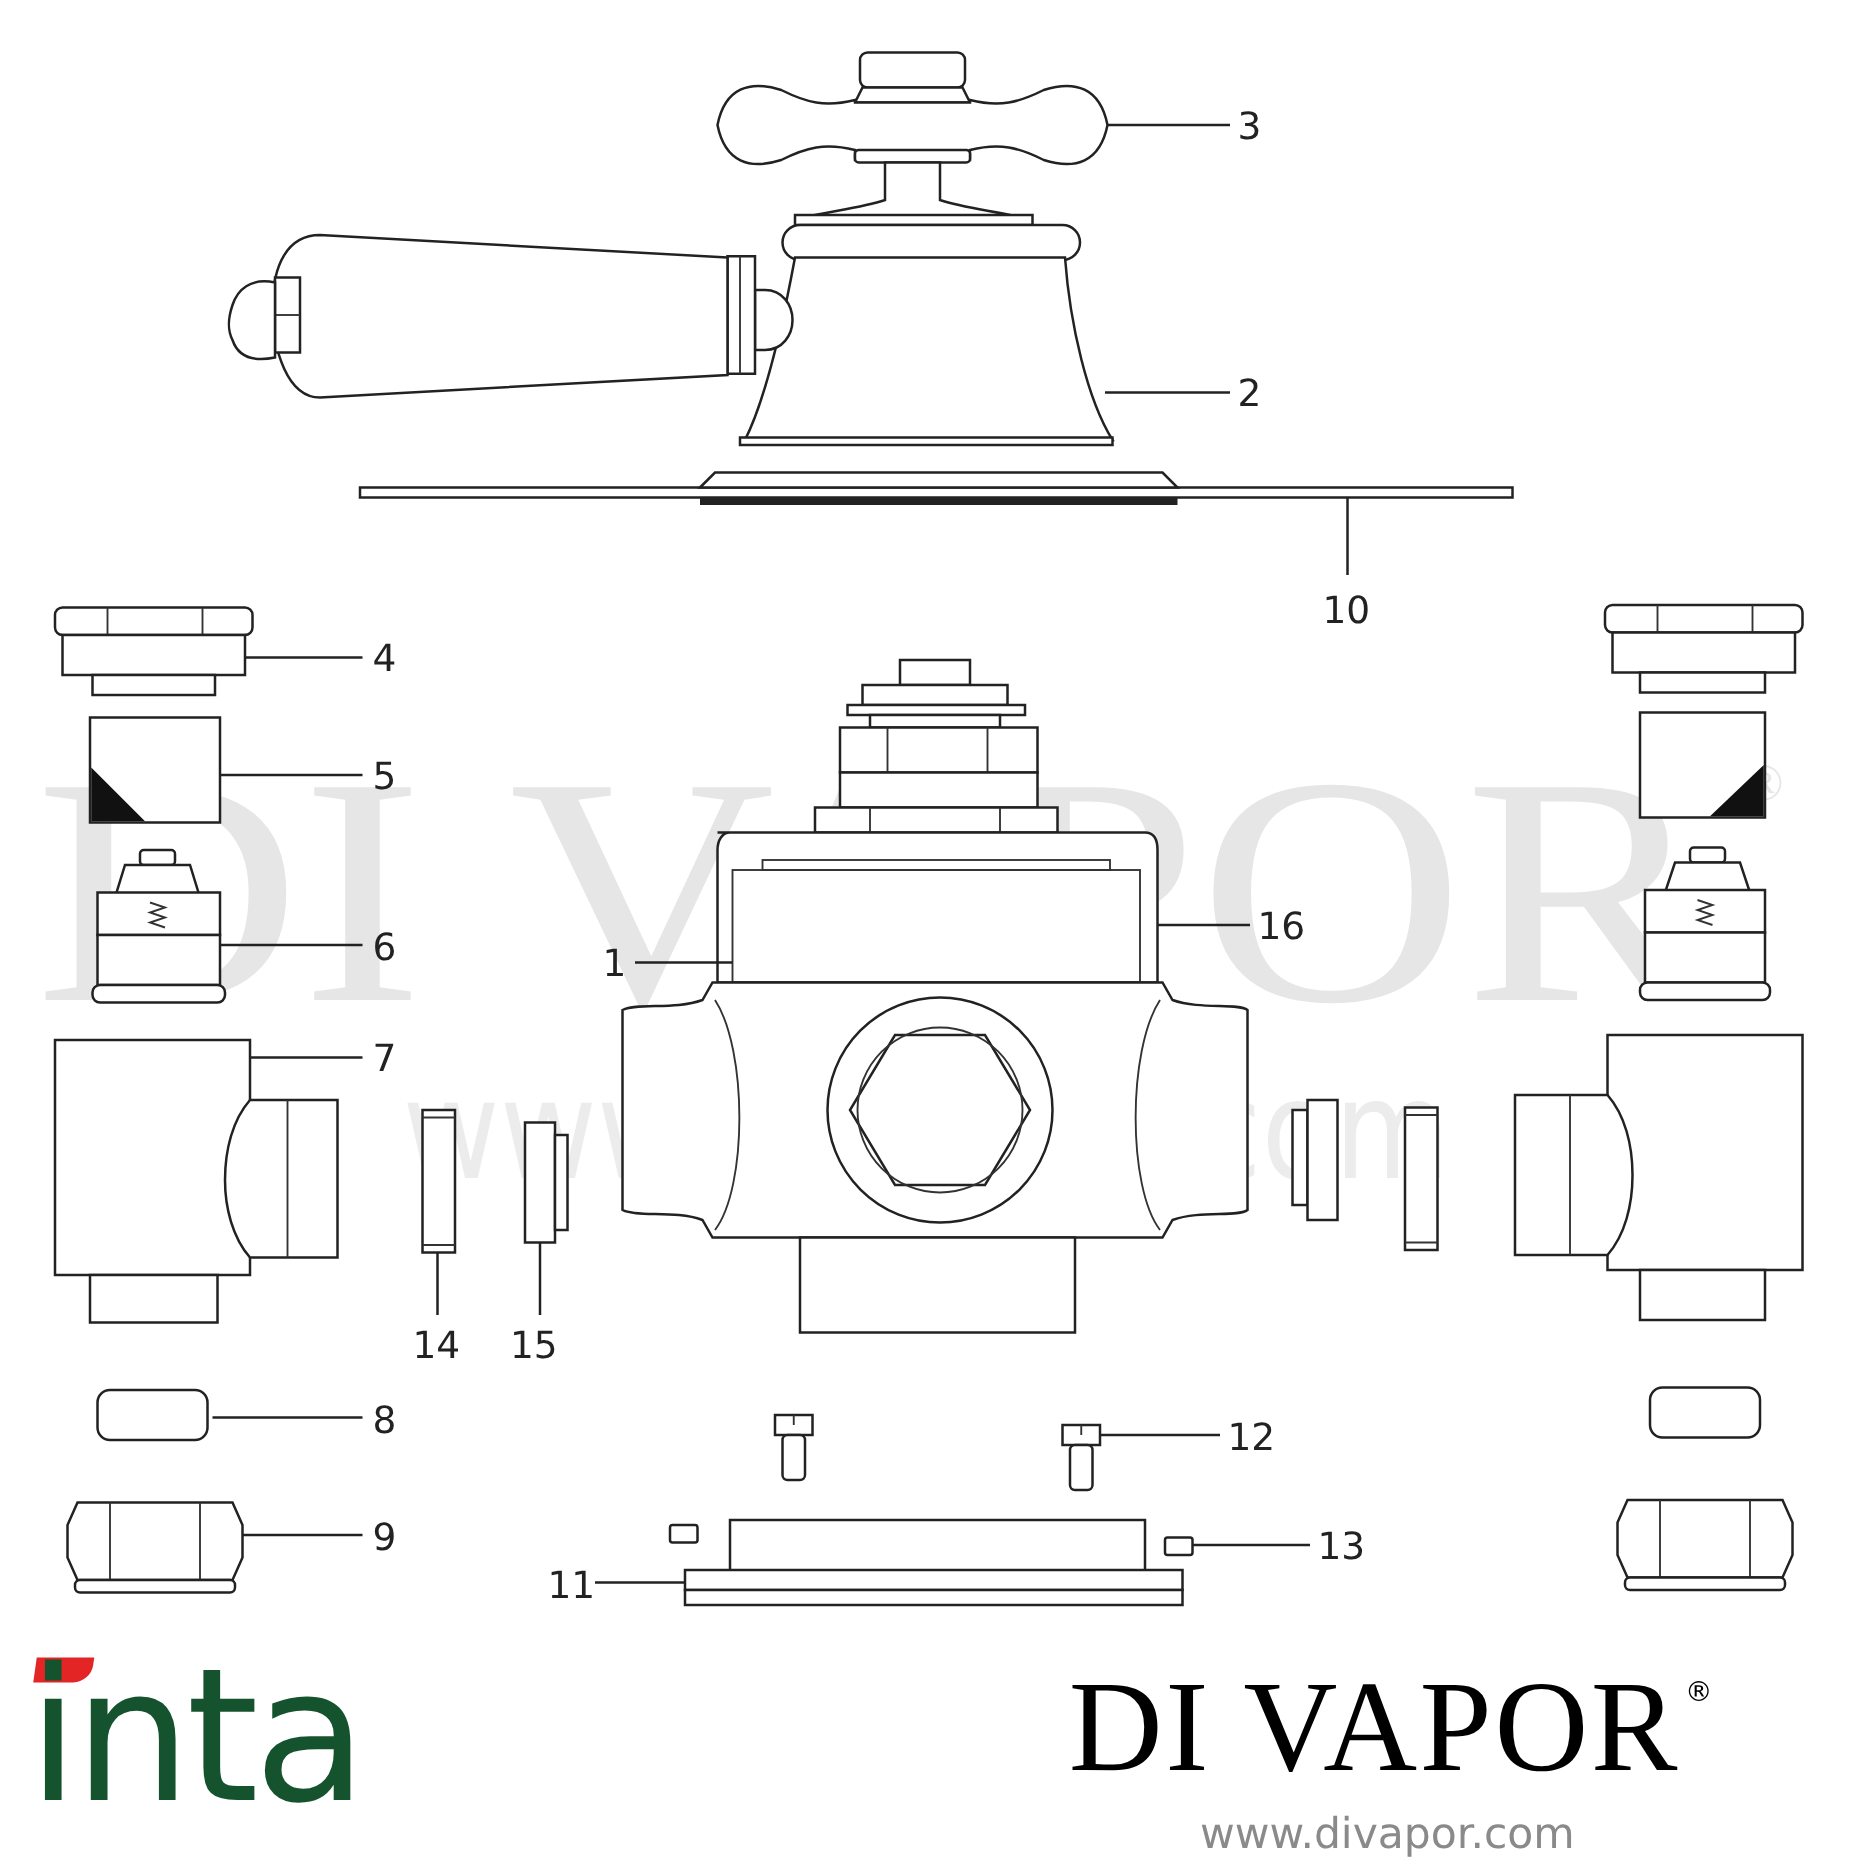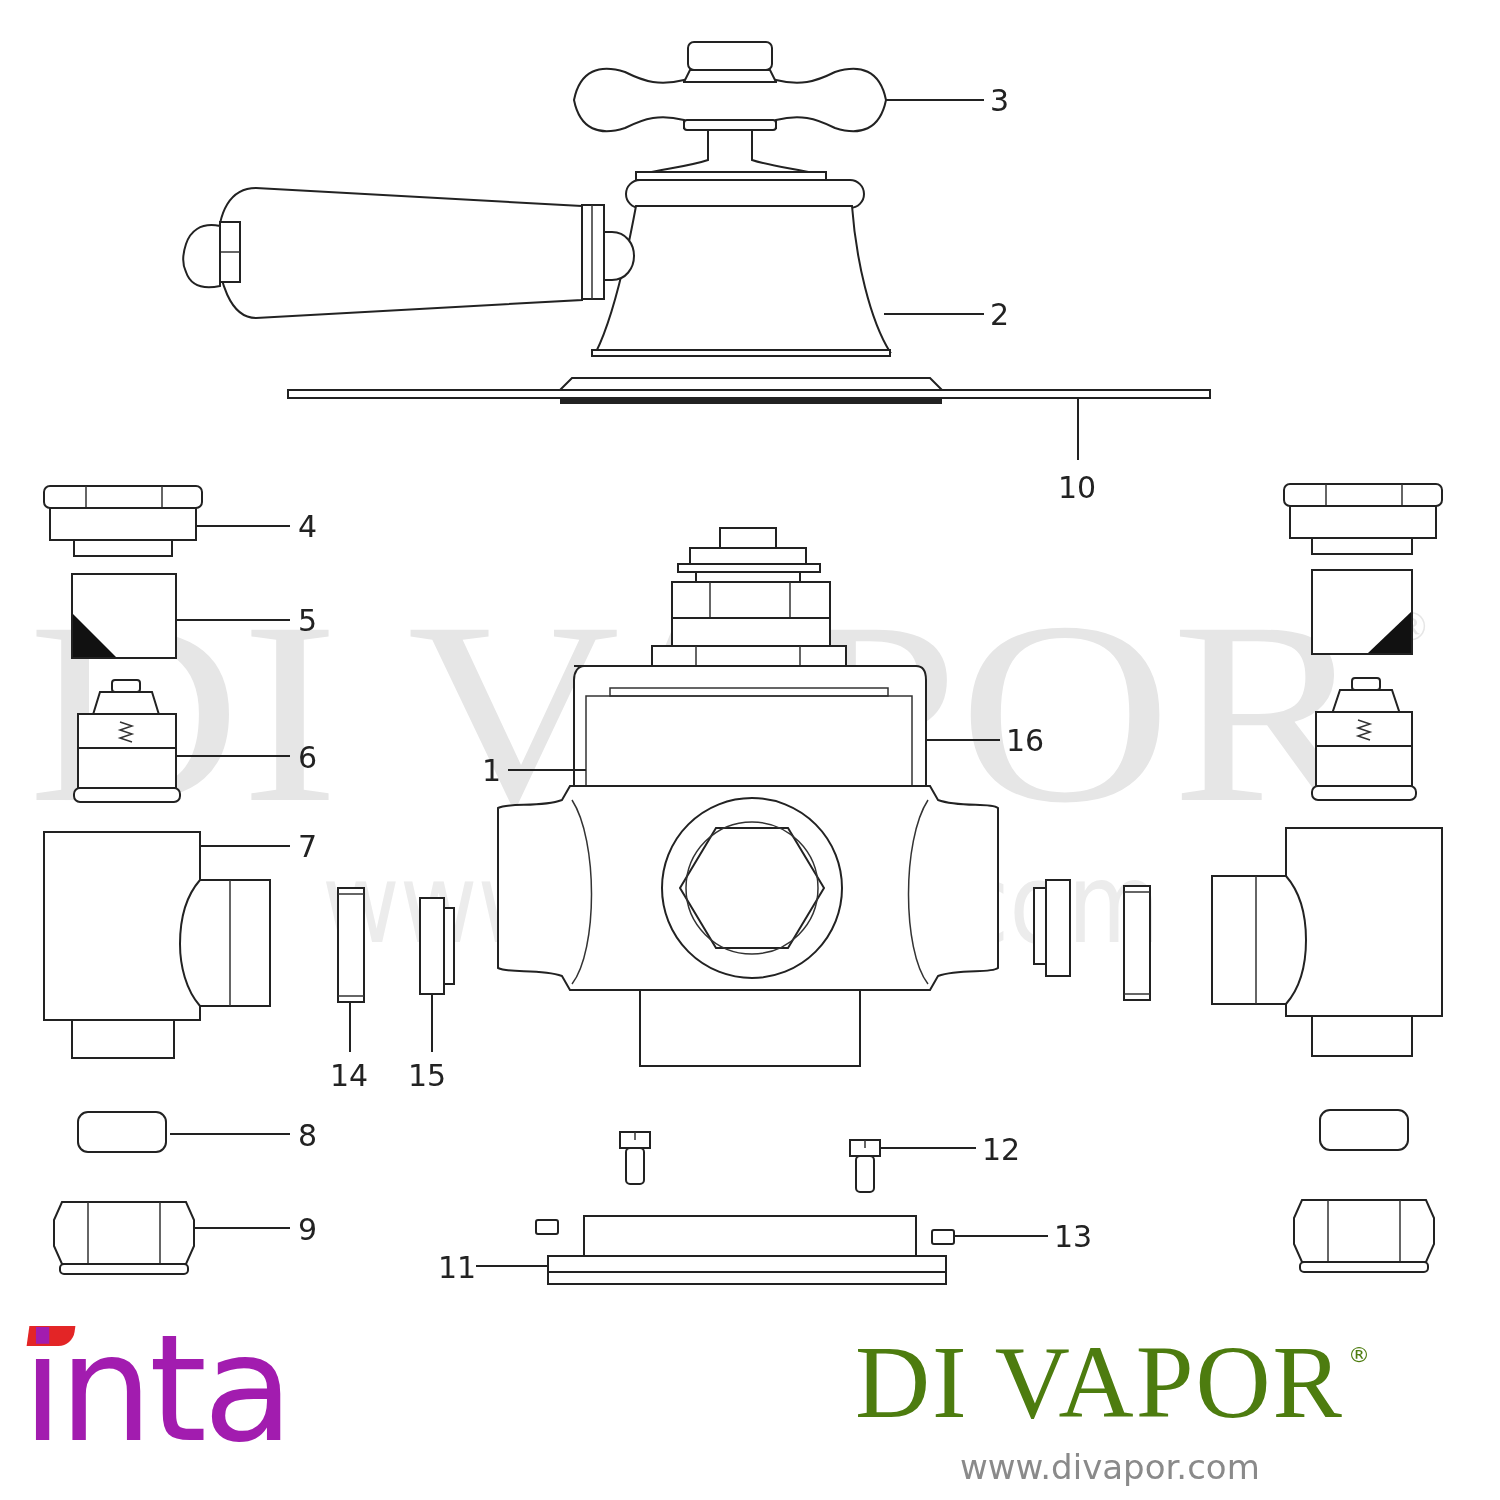--- a/index.html
+++ b/index.html
@@ -5,23 +5,23 @@
   html, body { margin: 0; padding: 0; background: #ffffff; }
   body { width: 1500px; height: 1500px; position: relative; overflow: hidden; font-family: "Liberation Sans", sans-serif; }
   #stage { position: absolute; left: 0; top: 0; width: 1500px; height: 1500px; }
   svg text { font-family: "DejaVu Sans", sans-serif; }
   .wm { font-family: "Liberation Serif", serif; fill: #e6e6e6; }
   .wm-url { font-family: "DejaVu Sans", sans-serif; fill: #ececec; }
   .part { fill: #ffffff; stroke: #222; stroke-width: 2; }
   .thin { fill: none; stroke: #333; stroke-width: 1.5; }
   .leader { stroke: #222; stroke-width: 2; }
   .lbl { font-size: 30px; fill: #222; }
-  .brand-inta { position: absolute; left: 22px; top: 1315px; font-family: "DejaVu Sans", sans-serif; font-size: 148px; font-weight: 500; color: #a21caf; letter-spacing: -4px; line-height: 1; }
+  .brand-inta { position: absolute; left: 22px; top: 1315px; font-family: "DejaVu Sans", sans-serif; font-size: 148px; font-weight: 500; color: #14532d; letter-spacing: -4px; line-height: 1; }
   .inta-accent { position: absolute; left: 28px; top: 1326px; width: 46px; height: 20px; background: #e32526; border-radius: 0 0 14px 0; transform: skewX(-8deg); }
-  .brand-dv { position: absolute; left: 855px; top: 1330px; font-family: "Liberation Serif", serif; font-size: 104px; color: #4d7c0f; letter-spacing: 2px; line-height: 1; }
+  .brand-dv { position: absolute; left: 855px; top: 1330px; font-family: "Liberation Serif", serif; font-size: 104px; color: #000000; letter-spacing: 2px; line-height: 1; }
   .brand-dv sup { font-family: "DejaVu Sans", sans-serif; font-size: 22px; vertical-align: top; position: relative; top: 14px; margin-left: 4px; }
   .brand-url { position: absolute; left: 960px; top: 1447px; font-family: "DejaVu Sans", sans-serif; font-size: 34px; color: #8a8a8a; }
 </style>
 </head>
 <body>
 
 <div id="stage">
 <svg width="1500" height="1500" viewBox="0 0 1500 1500" xmlns="http://www.w3.org/2000/svg">
 
   <g>

